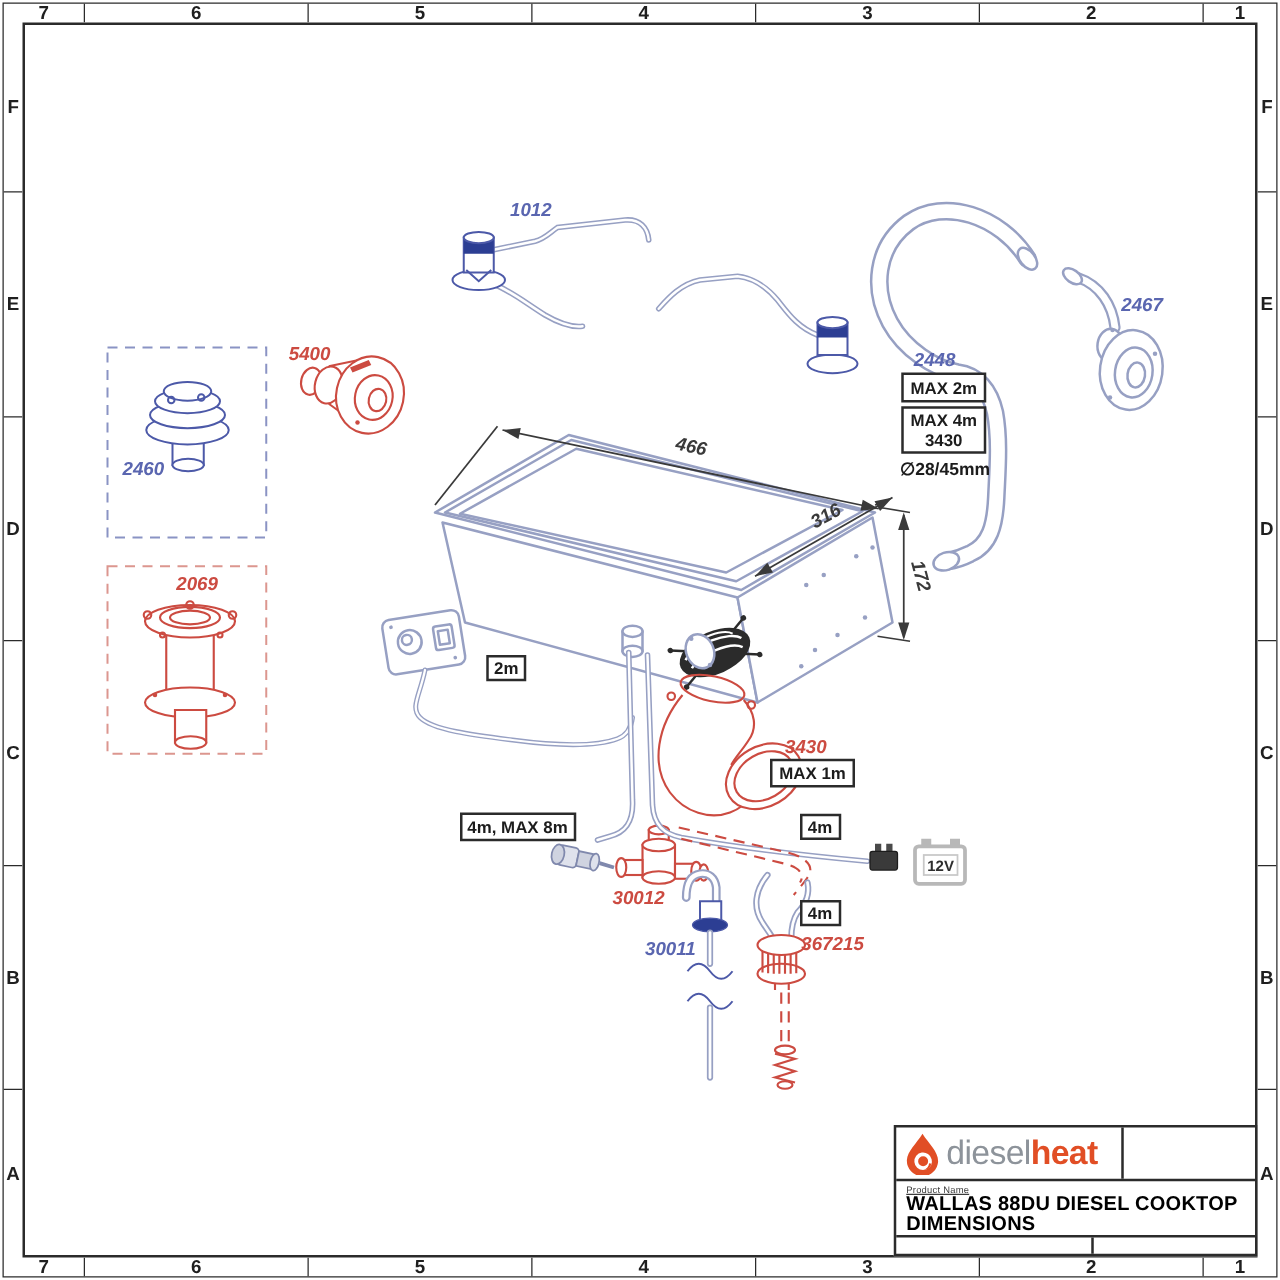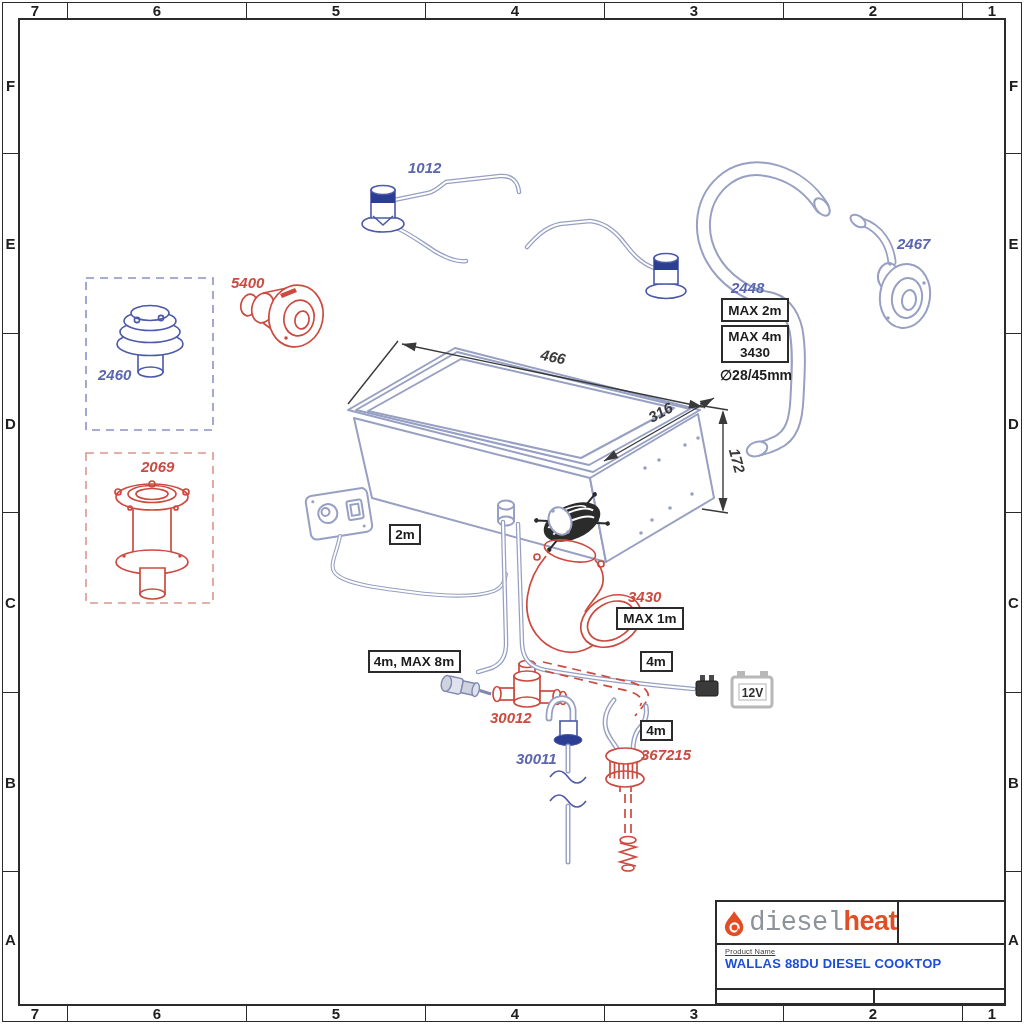--- a/index.html
+++ b/index.html
@@ -39,25 +39,25 @@
   .dash-r{stroke:var(--dash_red);stroke-width:1.6;fill:none;stroke-dasharray:8 6;}
   .rdash{stroke:var(--red);stroke-width:1.7;fill:none;stroke-dasharray:9 6;}
   
   .tb{position:absolute;left:715px;top:900px;width:291px;height:105px;border:2px solid #2b2b2b;
       background:#fff;box-sizing:border-box;display:flex;flex-direction:column;}
   .tb-logo-row{height:43px;border-bottom:2px solid #2b2b2b;display:flex;box-sizing:border-box;}
   .tb-logo-cell{width:182px;border-right:2px solid #2b2b2b;display:flex;align-items:center;
                 padding-left:6px;box-sizing:border-box;}
   .tb-logo-empty{flex:1;}
   .brand{font-size:27px;letter-spacing:-0.5px;line-height:1;white-space:nowrap;margin-left:4px;}
-  .brand .b1{color:var(--brand_gray);font-weight:400;font-family:Liberation Mono, monospace;}
+  .brand .b1{color:var(--brand_gray);font-weight:400;}
   .brand .b2{color:var(--brand_orange);font-weight:700;}
   .tb-name-row{flex:1;padding:2px 8px 0 8px;box-sizing:border-box;}
   .tb-field{font-size:7.5px;color:#3c3c3c;letter-spacing:0.2px;text-decoration:underline;}
-  .tb-prod{font-size:13px;font-weight:700;color:#1d4ed8;line-height:15.5px;letter-spacing:0.2px;}
+  .tb-prod{font-size:16px;font-weight:700;color:#000000;line-height:15.5px;letter-spacing:0.2px;}
   .tb-foot{height:15px;border-top:2px solid #2b2b2b;display:flex;box-sizing:border-box;}
   .tb-foot-l{width:158px;border-right:2px solid #2b2b2b;box-sizing:border-box;}
   .tb-foot-r{flex:1;}
 </style>
 </head>
 <body>
 
 <div id="sheet">
 
   <div class="outer-frame"></div>
@@ -379,20 +379,21 @@
           <path d="M15.5 30 a7 7 0 1 1 6.8 -8.6 a7 7 0 0 1 -3.2 7.6 c-1 .6 -2.3 1 -3.6 1 Z M15.5 27 a4 4 0 1 0 -4 -4 a4 4 0 0 0 4 4 Z" fill="#fff"></path>
           <path d="M15.5 30 c3 -1 4.5 -3 4.8 -5.5 l2 .5 a7 7 0 0 1 -6.8 5 Z" fill="var(--brand_orange)"></path>
         </svg>
         <div class="brand"><span class="b1">diesel</span><span class="b2">heat</span></div>
       </div>
       <div class="tb-logo-empty"></div>
     </div>
     <div class="tb-name-row">
       <div class="tb-field">Product Name</div>
       <div class="tb-prod">WALLAS 88DU DIESEL COOKTOP</div>
+      <div class="tb-prod">DIMENSIONS</div>
     </div>
     <div class="tb-foot">
       <div class="tb-foot-l"></div>
       <div class="tb-foot-r"></div>
     </div>
   </div>
 
 </div>
 
 </body></html>

